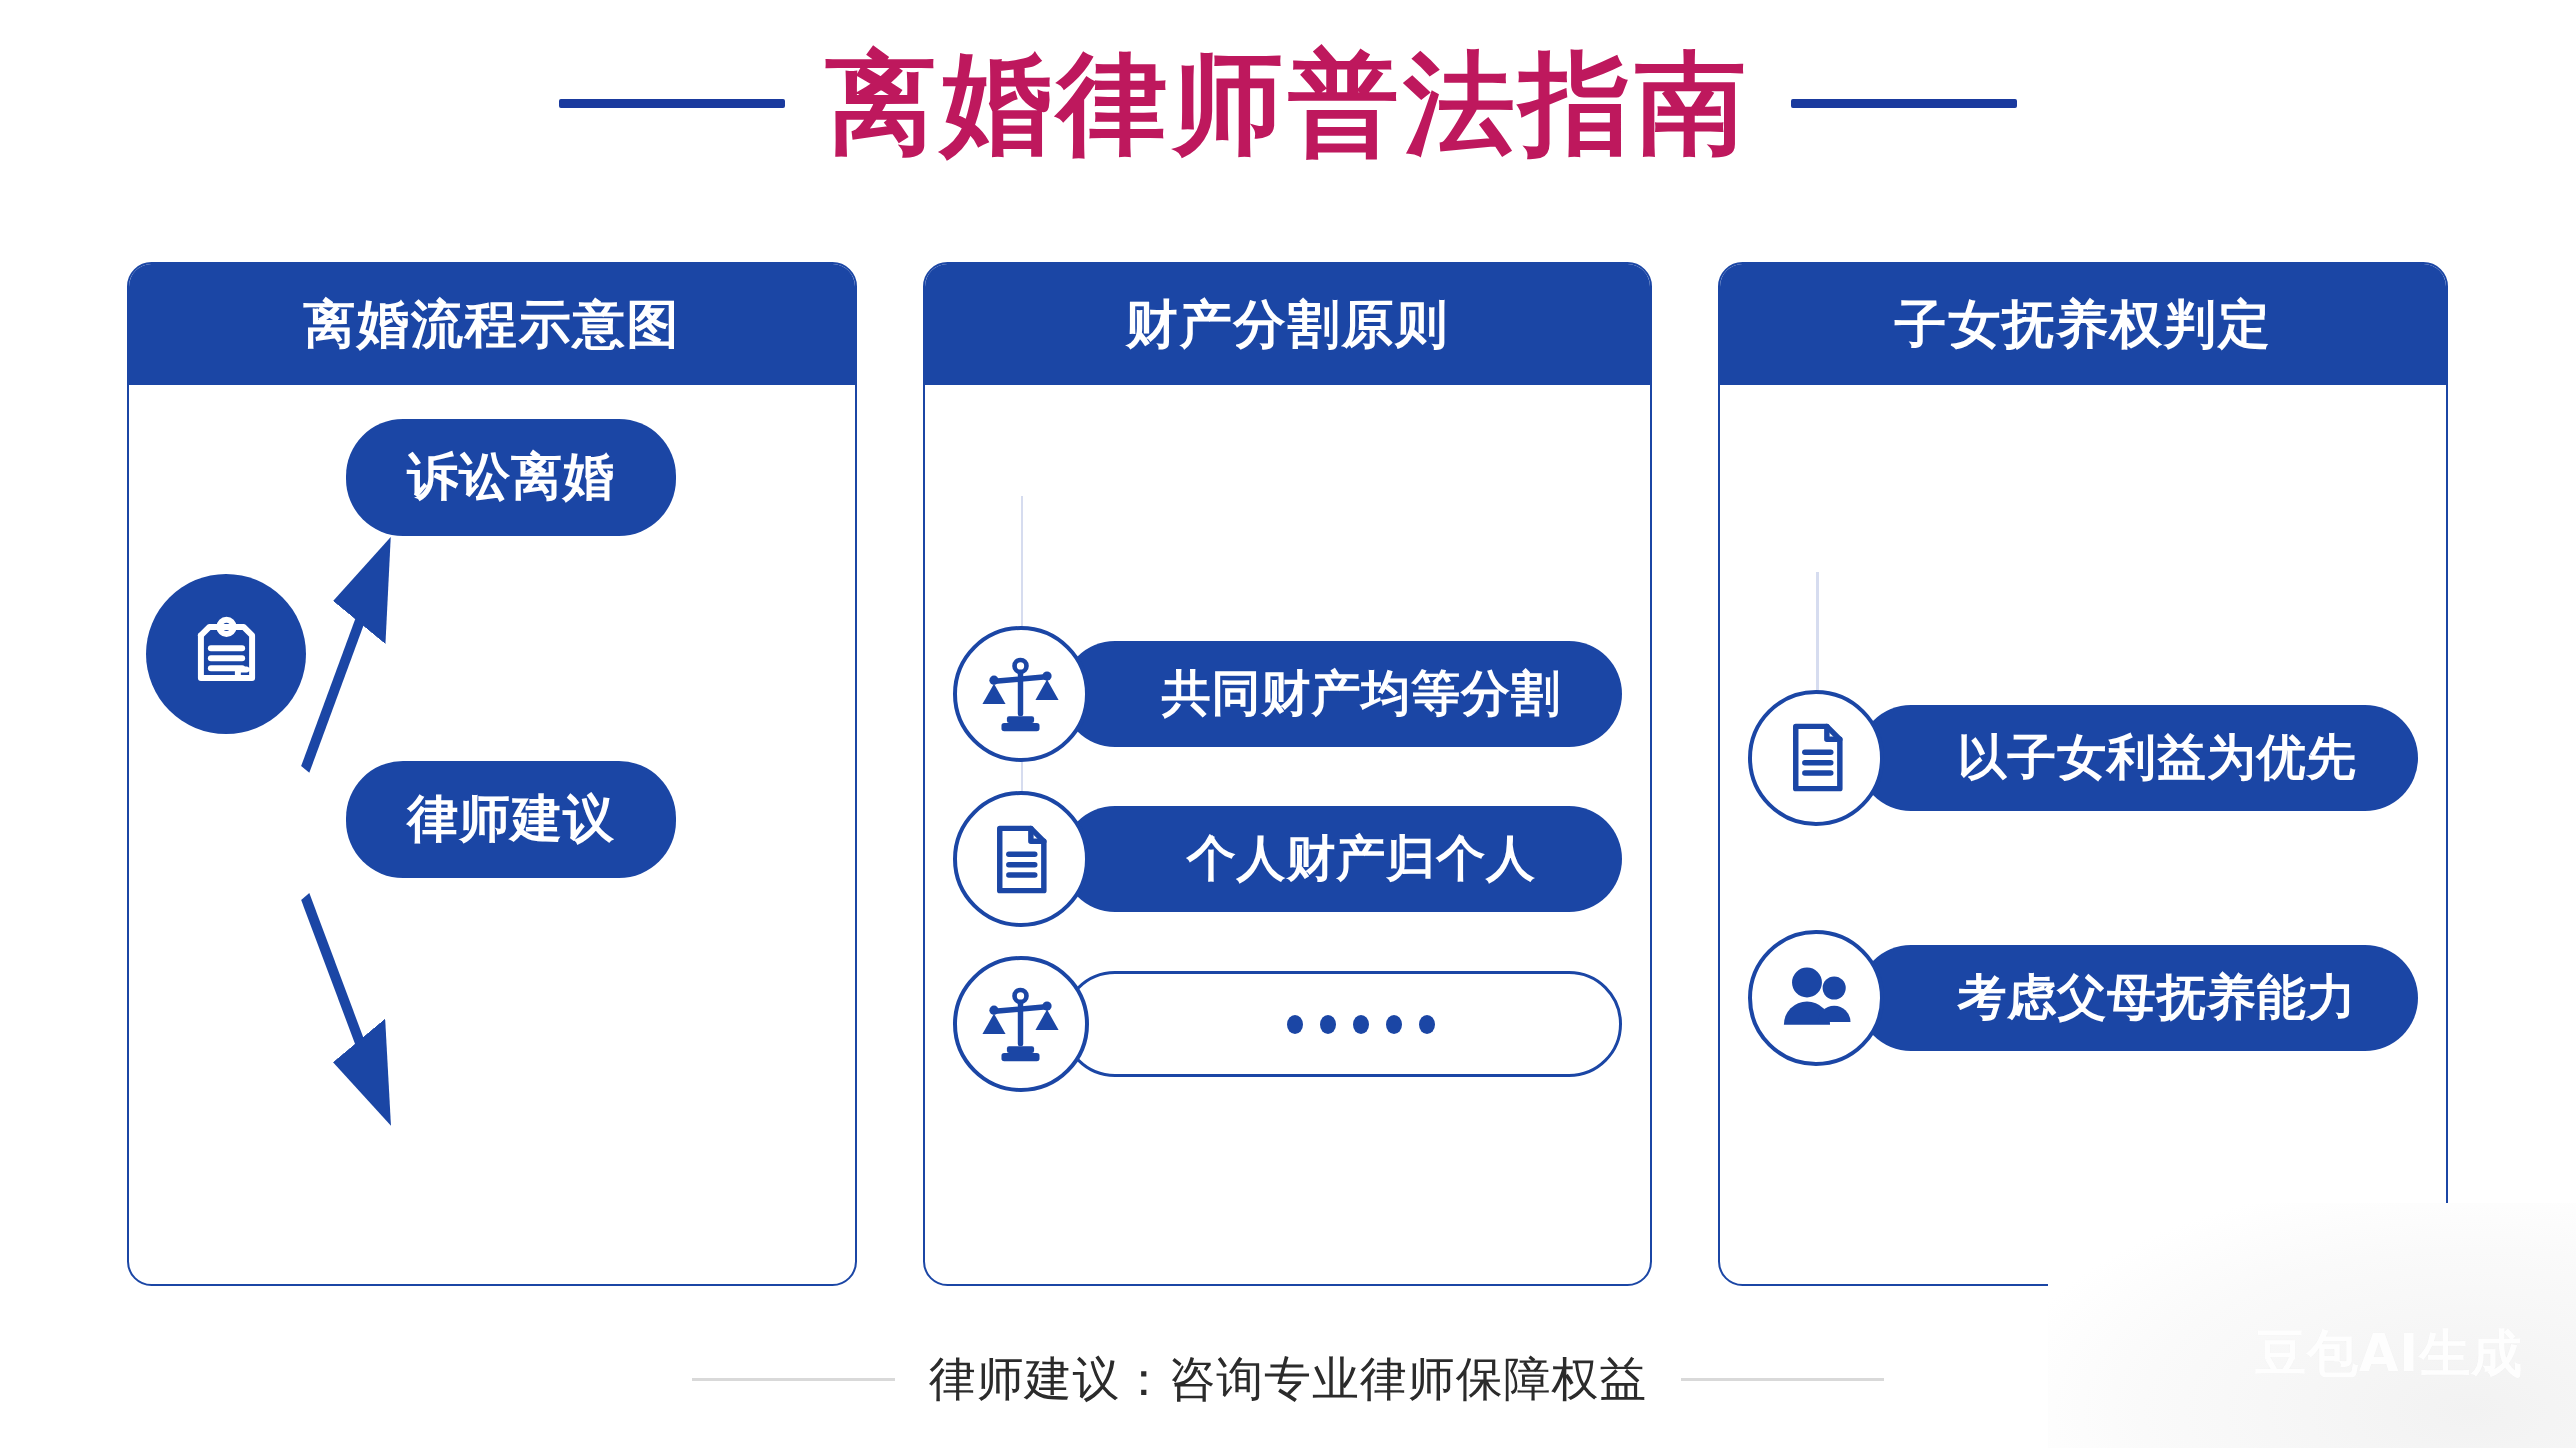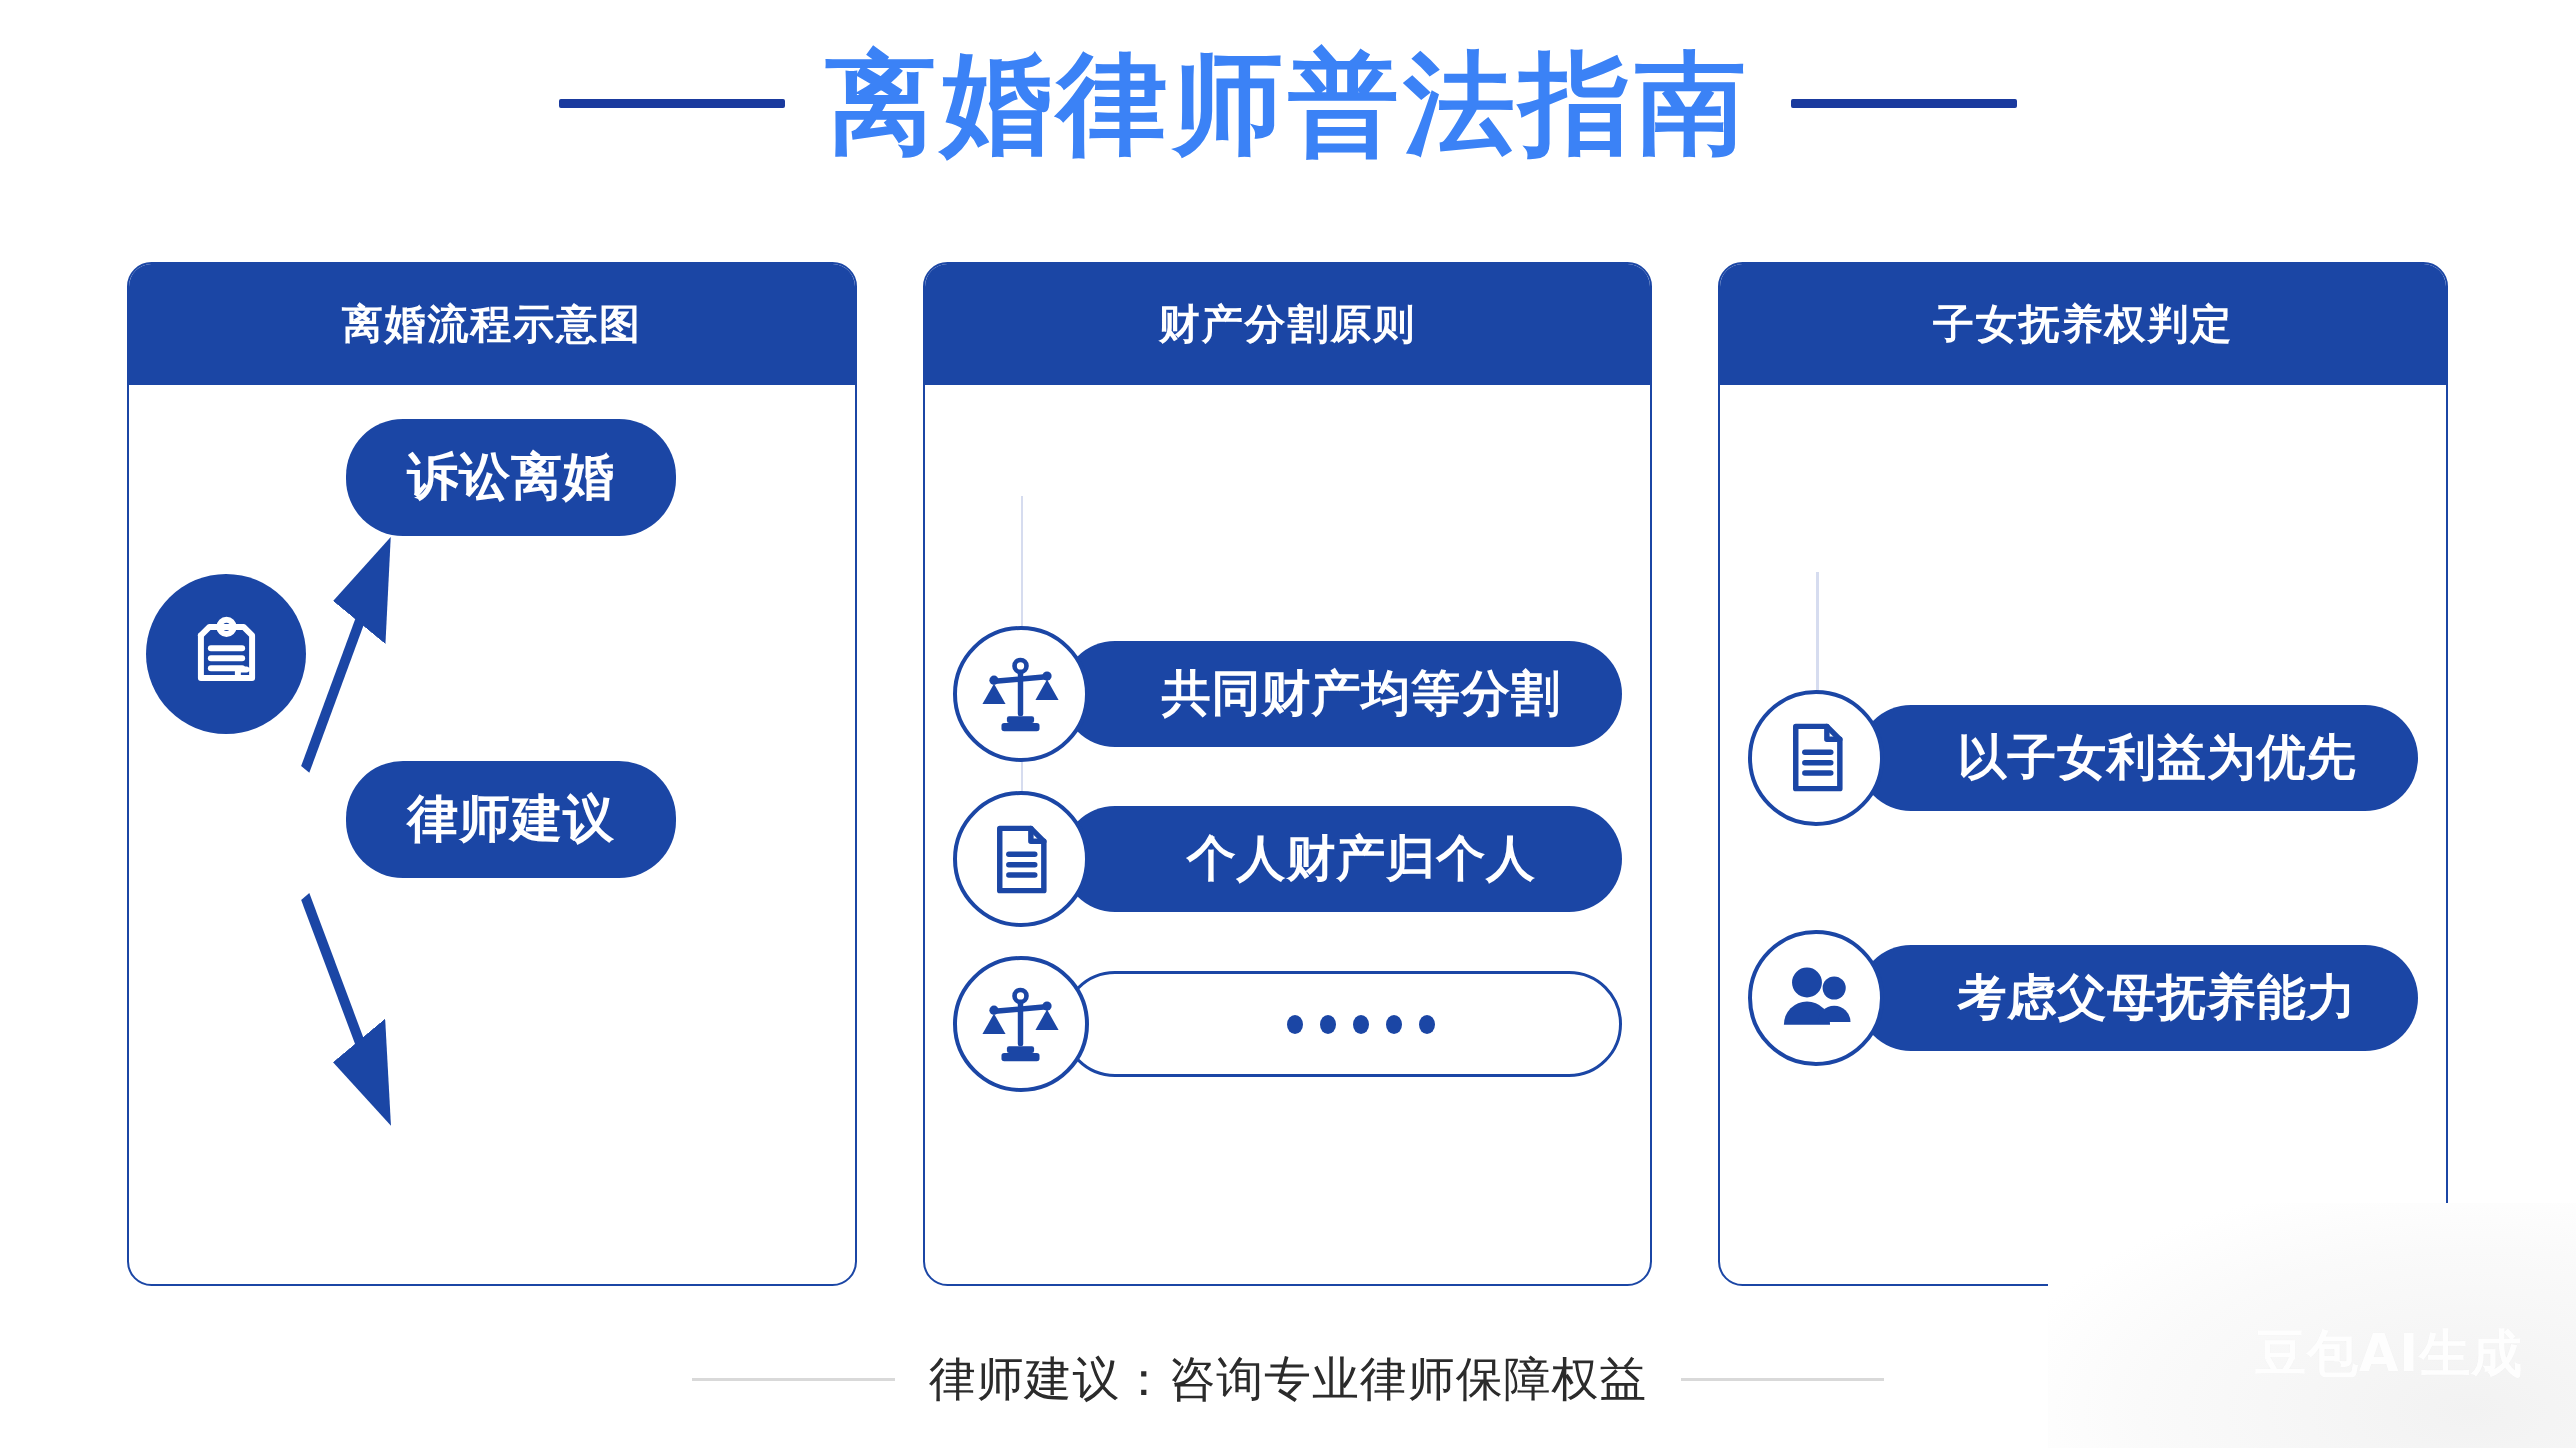--- a/index.html
+++ b/index.html
@@ -30,21 +30,21 @@
   .title-rule {
     height: 8.5px;
     background: #1a3a9e;
     border-radius: 1.9px;
   }
   .title-rule.left  { width: 226px; }
   .title-rule.right { width: 226px; }
   .page-title {
     font-size: 111px;
     font-weight: 900;
-    color: #3b82f6;
+    color: #be185d;
     letter-spacing: 4.7px;
     line-height: 1;
     white-space: nowrap;
     font-family: "DejaVu Sans", "Liberation Sans", sans-serif;
   }
 
   
   .cards {
     position: absolute;
     top: 262px;
@@ -64,21 +64,21 @@
     overflow: hidden;
     box-sizing: border-box;
   }
   .card-header {
     background: #1b46a5;
     color: #ffffff;
     height: 121px;
     display: flex;
     align-items: center;
     justify-content: center;
-    font-size: 41px;
+    font-size: 52px;
     font-weight: 900;
     letter-spacing: 1.9px;
     white-space: nowrap;
     font-family: "DejaVu Sans", "Liberation Sans", sans-serif;
   }
   .card-body {
     flex: 1 1 auto;
     position: relative;
   }
 

